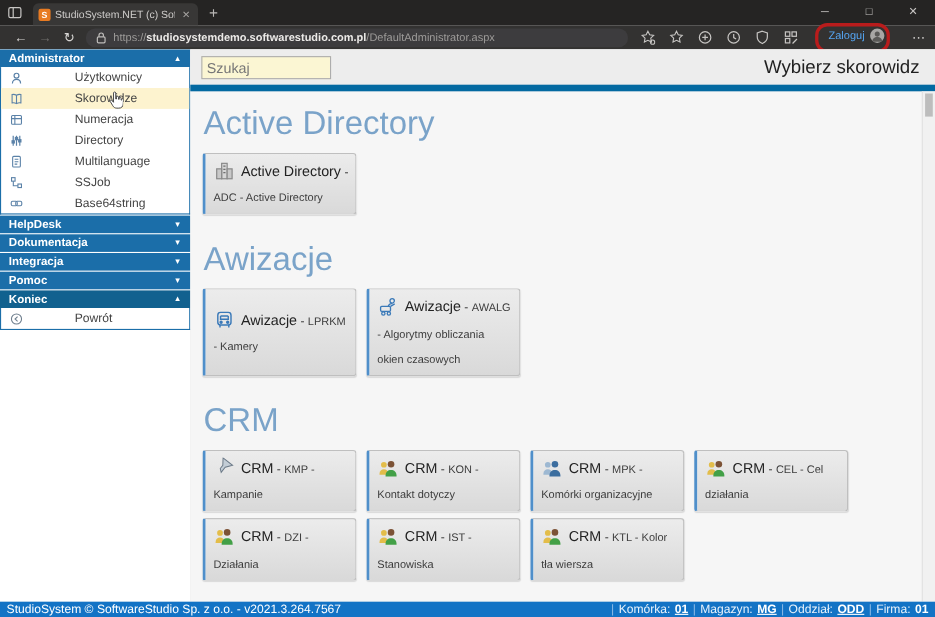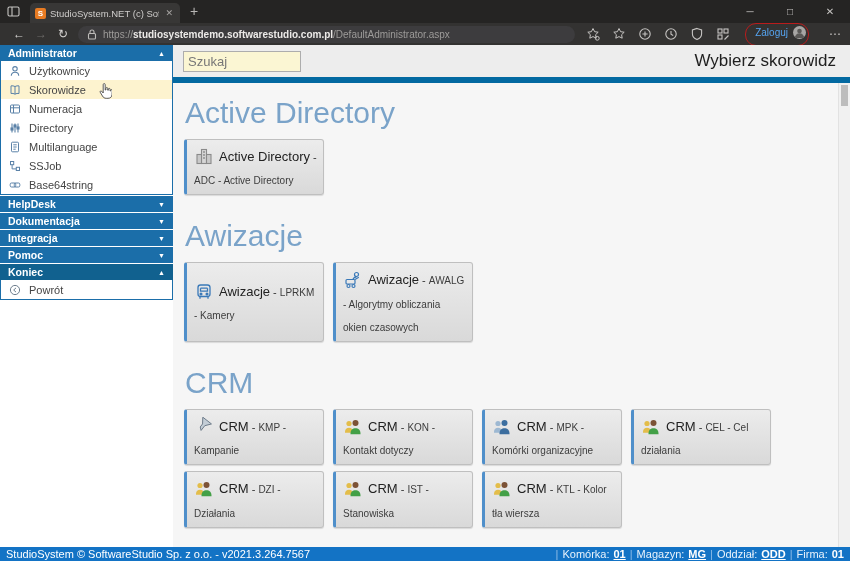--- a/index.html
+++ b/index.html
@@ -18,36 +18,36 @@
   .winbtn{width:40px;text-align:center;color:#c8c6c4;font-size:10px;line-height:23px;}
   .toolbar{position:absolute;top:23px;left:0;right:0;height:22px;background:#333231;display:flex;align-items:center;padding:0 8px;box-sizing:border-box;}
   .navbtn{color:#d7d5d3;font-size:12px;width:22px;text-align:center;line-height:22px;}
   .navbtn.dim{color:#6e6c6a;}
   .omnibox{flex:1;height:17px;background:#3d3c3e;border-radius:9px;margin:0 10px 0 4px;display:flex;align-items:center;padding:0 9px;min-width:0;}
   .url{font-size:10px;white-space:nowrap;overflow:hidden;margin-left:6px;}
   .url .scheme,.url .path{color:#9d9b99;}
   .url .host{color:#eceae8;font-weight:bold;}
   .tb-icons{display:flex;align-items:center;gap:11px;}
   .tb-ic{width:15px;height:15px;display:flex;align-items:center;justify-content:center;}
-  .login-pill{display:flex;align-items:center;border:1px solid #b91c1c;border-radius:11px;height:17px;padding:0 2px 4px 9px;margin-left:4px;}
+  .login-pill{display:flex;align-items:center;border:3px solid #b91c1c;border-radius:11px;height:17px;padding:0 2px 4px 9px;margin-left:4px;}
   .login-label{color:#55a4f0;font-size:10px;margin-right:5px;}
   .avatar{width:13px;height:13px;border-radius:50%;background:#a8a6a4;display:flex;align-items:center;justify-content:center;overflow:hidden;}
   .dots{color:#c8c6c4;font-size:12px;margin-left:9px;letter-spacing:1px;}
 
   
   .app{position:absolute;top:45px;left:0;right:0;bottom:14px;display:flex;background:#e9e9e9;}
 
   
   .sidebar{width:173px;flex:0 0 173px;background:#ffffff;font-size:11px;}
   .sb-header{height:16px;background:#1b6ea9;color:#fff;font-size:10.5px;font-weight:bold;display:flex;align-items:center;padding:0 8px;margin-top:1px;}
   .sb-header:first-child{margin-top:0;}
   .sb-header .arr{margin-left:auto;font-size:7px;}
   .sb-header.dark{background:#11618f;}
   .sb-body{background:#fff;border:1px solid #1b6ea9;border-top:none;box-sizing:border-box;}
-  .sb-item{height:19px;display:flex;align-items:center;padding:0 8px;color:#444;position:relative;}
+  .sb-item{height:19px;display:flex;align-items:center;padding:0 8px;color:#444;position:relative;gap:39px;}
   .sb-item .sbi{width:12px;height:12px;margin-right:8px;flex:0 0 auto;}
   .sb-item.selected{background:#fdf3cf;}
   .cursor-hand{position:absolute;left:98px;top:3px;}
 
   
   .content{flex:1;position:relative;background:#f6f6f6;min-width:0;}
   .content-header{height:38px;background:#ededed;border-bottom:6px solid #0369a1;display:flex;align-items:center;padding:0 14px 0 10px;box-sizing:border-box;}
   .search-input{width:118px;height:21px;background:#fbf6d3;border:1px solid #adadad;font-family:"Liberation Sans",sans-serif;font-size:13px;color:#777;padding:0 4px;box-sizing:border-box;}
   .page-title{margin-left:auto;font-size:17px;color:#1f1f1f;}
   .content-body{position:absolute;top:38px;left:0;right:0;bottom:0;overflow:hidden;padding:0 22px 0 10px;}

